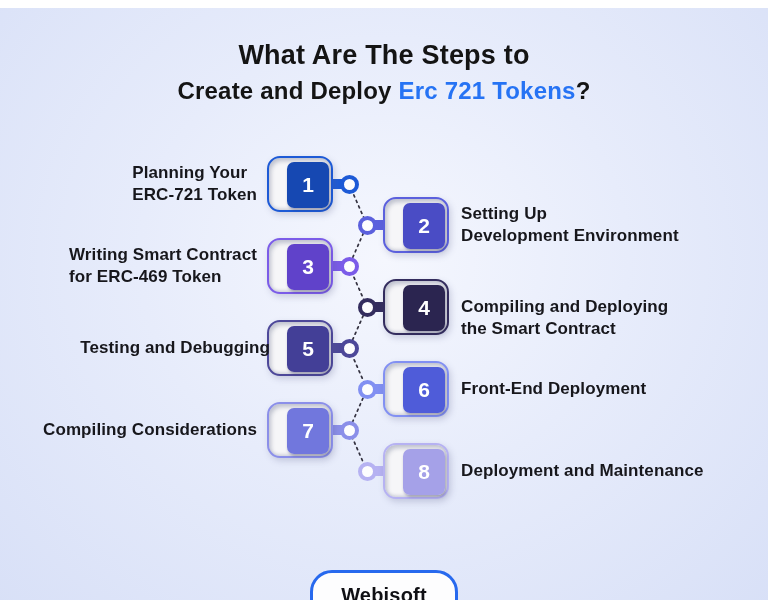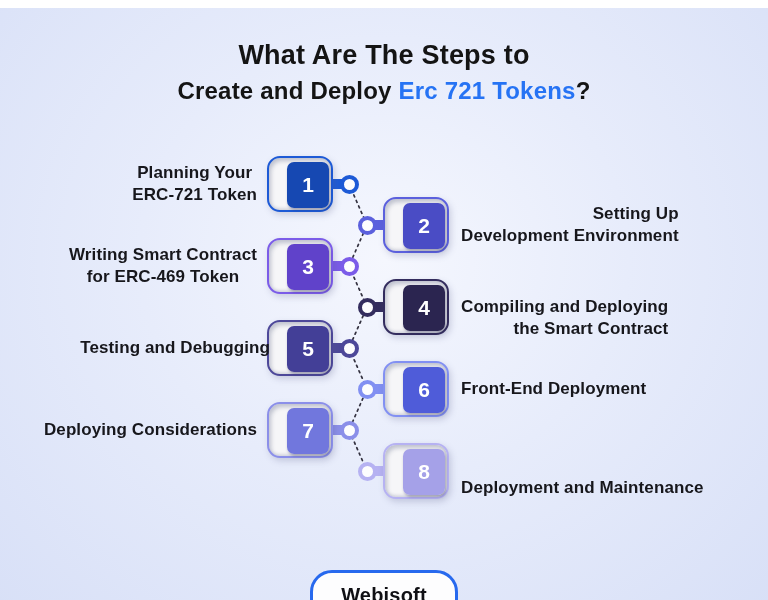--- a/index.html
+++ b/index.html
@@ -46,22 +46,22 @@
   .connector-node{
     position:absolute;width:11px;height:11px;border-radius:50%;
     background:#fdfdfe;border-style:solid;border-width:4px;
     box-sizing:content-box;
   }
   .step-label{
     position:absolute;height:56px;display:flex;align-items:center;
     font-size:17px;font-weight:700;color:#17171c;
     line-height:22px;white-space:pre-line;letter-spacing:.1px;
   }
-  .step-label.left{justify-content:flex-end;text-align:center;}
-  .step-label.right{justify-content:flex-start;text-align:right;}
+  .step-label.left{justify-content:flex-end;text-align:left;}
+  .step-label.right{justify-content:flex-start;text-align:left;}
   
   .brand-badge{
     position:absolute;left:50%;transform:translateX(-50%);
     top:562px;width:148px;height:54px;
     background:#fdfdfe;border:3px solid #2769ee;border-radius:22px;
     box-sizing:border-box;display:flex;justify-content:center;
   }
   .brand-name{
     margin-top:11px;font-size:20px;font-weight:700;color:#101014;
     letter-spacing:.2px;
@@ -139,30 +139,30 @@
     <div class="connector-node" style="left: 357.5px; top: 371.5px; border-color: rgb(130, 144, 242);"></div>
     <div class="step-label right" style="top: 353px; left: 461px; width: 300px;">Front-End Deployment</div>
   </div>
 
   <div class="step-group">
     <div class="connector-stub" style="background: rgb(139, 143, 233); top: 417px; left: 330px; width: 19px;"></div>
     <div class="step-box" style="left: 267px; top: 394px; border-color: rgb(139, 143, 233);">
       <div class="step-inner" style="background: linear-gradient(135deg, rgb(113, 119, 221) 0%, rgb(113, 119, 221) 100%);">7</div>
     </div>
     <div class="connector-node" style="left: 339.5px; top: 412.5px; border-color: rgb(139, 143, 233);"></div>
-    <div class="step-label left" style="top: 394px; left: 0px; width: 257px;">Deploying Considerations</div>
+    <div class="step-label left" style="top: 394px; left: 0px; width: 257px;">Compiling Considerations</div>
   </div>
 
   <div class="step-group">
     <div class="connector-stub" style="background: rgb(182, 178, 242); top: 458px; left: 367px; width: 19px;"></div>
     <div class="step-box" style="left: 383px; top: 435px; border-color: rgb(182, 178, 242);">
       <div class="step-inner" style="background: linear-gradient(135deg, rgb(165, 161, 232) 0%, rgb(165, 161, 232) 100%);">8</div>
     </div>
     <div class="connector-node" style="left: 357.5px; top: 453.5px; border-color: rgb(182, 178, 242);"></div>
-    <div class="step-label right" style="top: 452px; left: 461px; width: 300px;">Deployment and Maintenance</div>
+    <div class="step-label right" style="top: 435px; left: 461px; width: 300px;">Deployment and Maintenance</div>
   </div>
 </div>
   </div>
 
   <div class="brand-badge" style="border-color: rgb(39, 105, 238);">
     <div class="brand-name">Webisoft</div>
   </div>
 
 </div>
 

